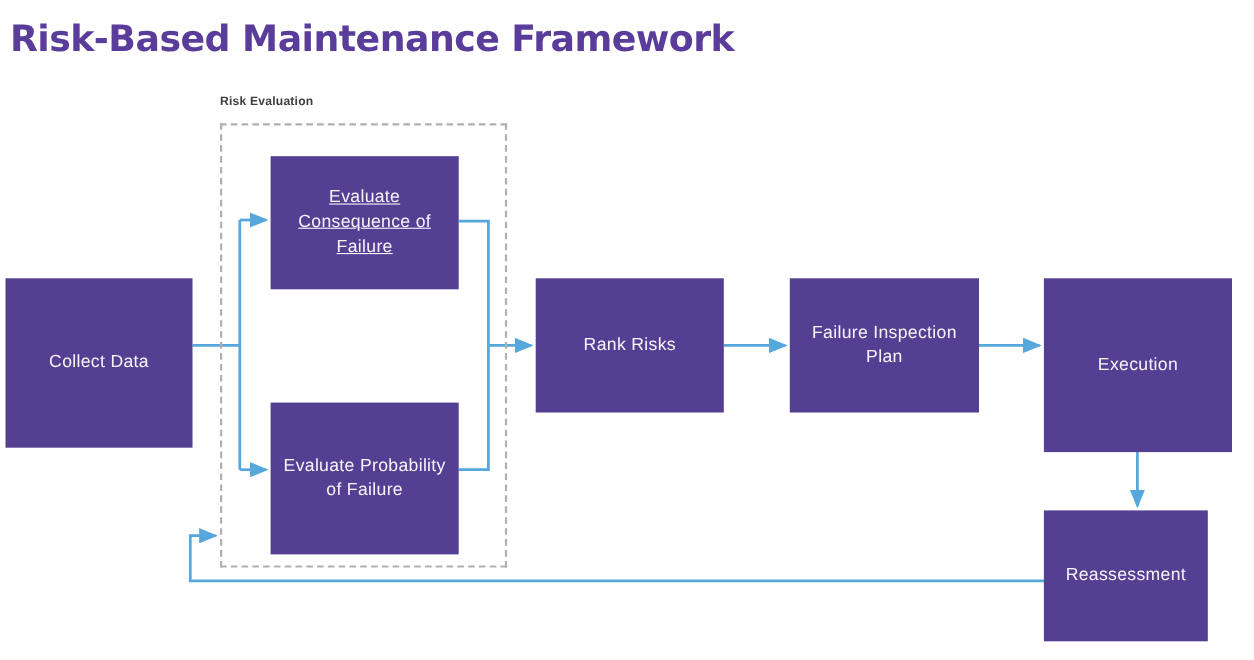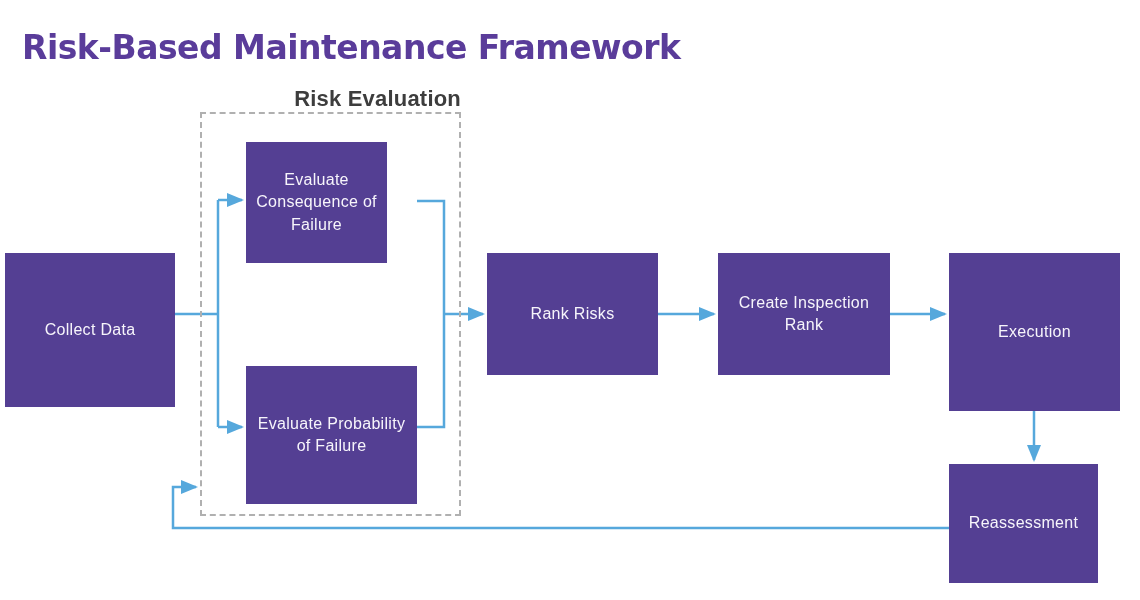--- a/index.html
+++ b/index.html
@@ -10,34 +10,34 @@
     --label-dark:#3d3d3d;
   }
   *{box-sizing:border-box;}
   html,body{margin:0;padding:0;background:#ffffff;}
   body{
     width:1140px;height:600px;position:relative;overflow:hidden;
     font-family:"Liberation Sans", sans-serif;
   }
   .stage{position:absolute;left:0;top:0;width:1140px;height:600px;}
   .page-title{
-    position:absolute;left:6px;top:12px;margin:16px;
+    position:absolute;left:6px;top:12px;margin:3px;
     font-family:"DejaVu Sans", sans-serif;
     font-size:33px;font-weight:800;letter-spacing:-0.5px;
     color:var(--purple-title);
   }
   .group-box{
     position:absolute;
     border:2px dashed var(--dash-gray);
     background:transparent;
   }
   .group-label{
     position:absolute;
-    font-size:22px;font-weight:700;color:var(--label-dark);
-    text-align:right;letter-spacing:0.2px;
+    font-size:11px;font-weight:700;color:var(--label-dark);
+    text-align:left;letter-spacing:0.2px;
   }
   .node{
     position:absolute;
     background:var(--purple-node);
     color:#f7f5fb;
     display:flex;align-items:center;justify-content:center;
     text-align:center;
     font-size:16px;letter-spacing:0.3px;line-height:1.38;
     padding:4px 10px;
   }
@@ -69,20 +69,20 @@
       <polyline points="890,314 945,314" marker-end="url(#arrowhead)"></polyline>
       <polyline points="1034,375 1034,460" marker-end="url(#arrowhead)"></polyline>
       <polyline points="949,528 173,528 173,487 196,487" marker-end="url(#arrowhead)"></polyline>
     </svg>
 
   <div class="group-box" id="group-box" style="left: 200px; top: 112px; width: 261px; height: 404px;"></div>
   <div class="group-label" id="group-label" style="left: 200px; top: 86px; width: 261px;">Risk Evaluation</div>
 
   <div id="nodes">
       <div class="node" style="left: 5px; top: 253px; width: 170px; height: 154px;">Collect Data</div>
-      <div class="node" style="left: 246px; top: 142px; width: 141px; height: 121px;">Evaluate Consequence of Failure</div>
+      <div class="node" style="left: 246px; top: 142px; width: 171px; height: 121px; text-decoration: underline;">Evaluate Consequence of Failure</div>
       <div class="node" style="left: 246px; top: 366px; width: 171px; height: 138px;">Evaluate Probability of Failure</div>
       <div class="node" style="left: 487px; top: 253px; width: 171px; height: 122px;">Rank Risks</div>
-      <div class="node" style="left: 718px; top: 253px; width: 172px; height: 122px;">Create Inspection Rank</div>
+      <div class="node" style="left: 718px; top: 253px; width: 172px; height: 122px;">Failure Inspection Plan</div>
       <div class="node" style="left: 949px; top: 253px; width: 171px; height: 158px;">Execution</div>
       <div class="node" style="left: 949px; top: 464px; width: 149px; height: 119px;">Reassessment</div>
     </div>
 </div>
 
 </body></html>

